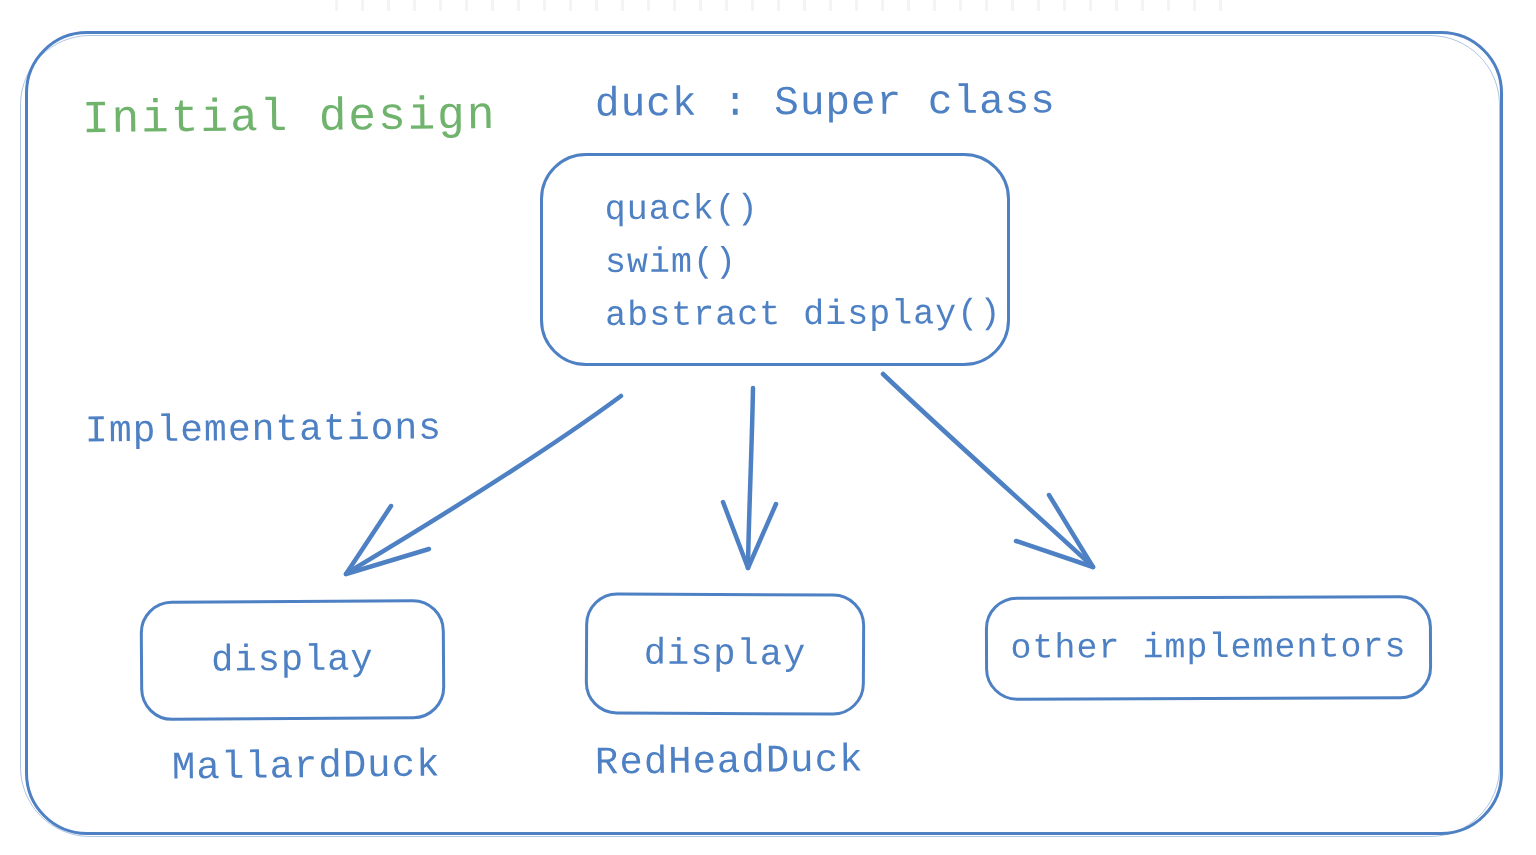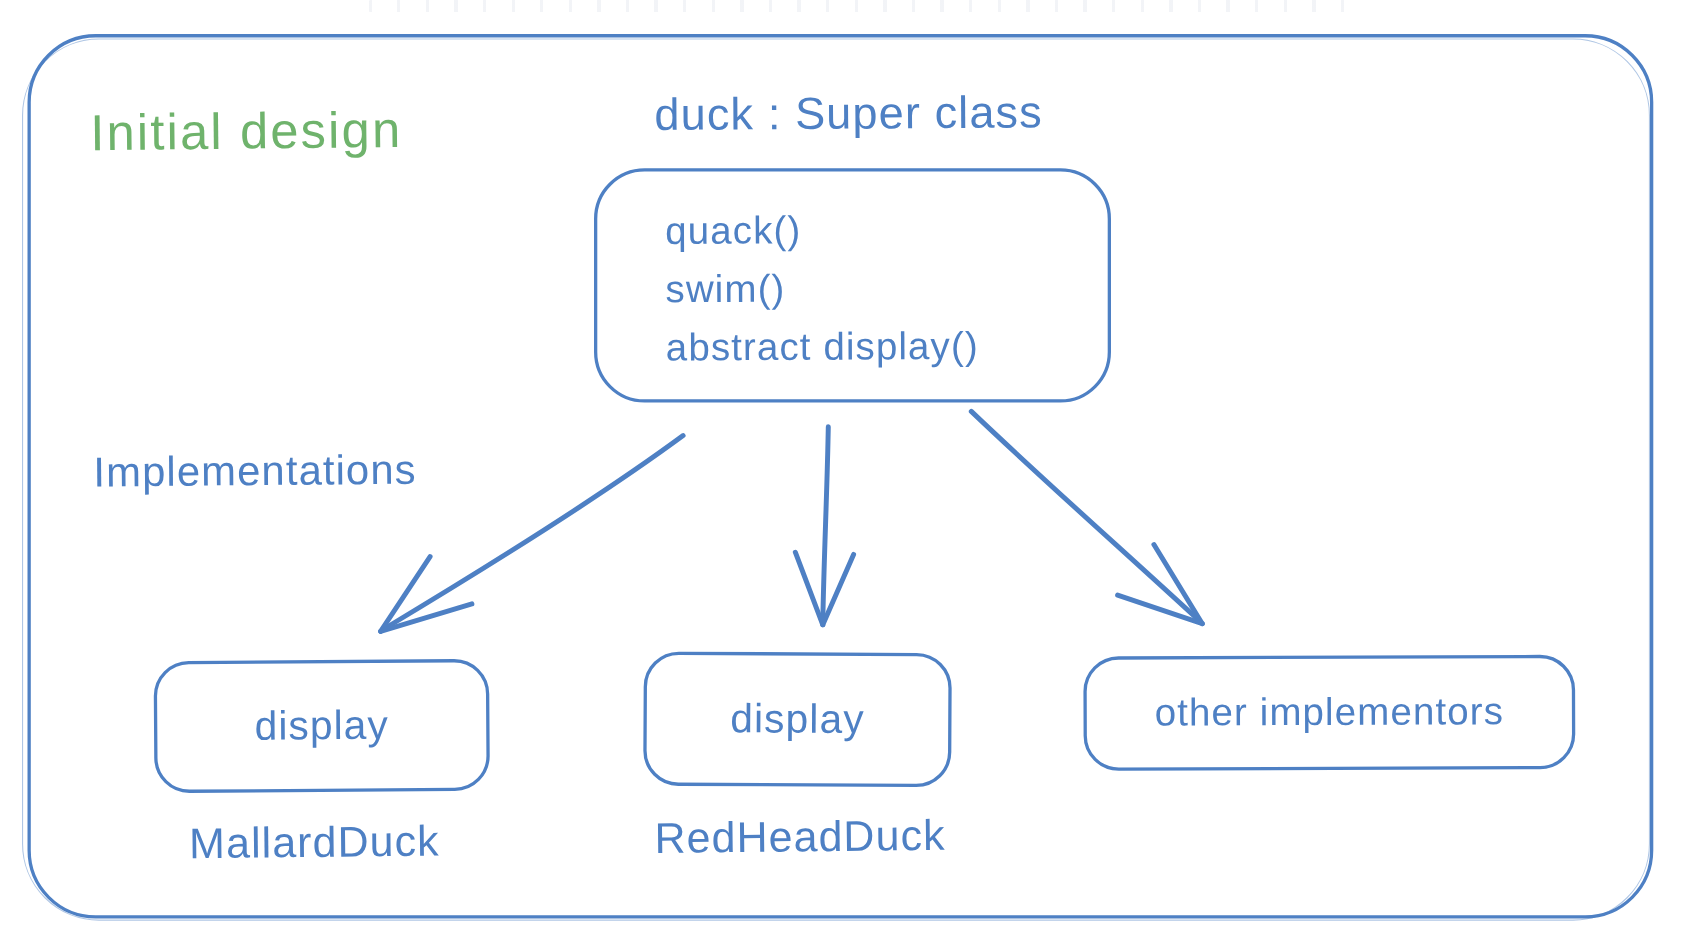--- a/index.html
+++ b/index.html
@@ -6,21 +6,21 @@
     margin: 0;
     padding: 0;
     background: #ffffff;
   }
   #canvas {
     position: relative;
     width: 1536px;
     height: 855px;
     background: #ffffff;
     overflow: hidden;
-    font-family: Liberation Sans, sans-serif;
+    font-family: Liberation Mono, monospace;
     --ink-blue: #4e80c4;
     --ink-green: #6fb36c;
   }
 
   
   .ghost-strip {
     position: absolute;
     left: 335px;
     top: 0px;
     width: 890px;

